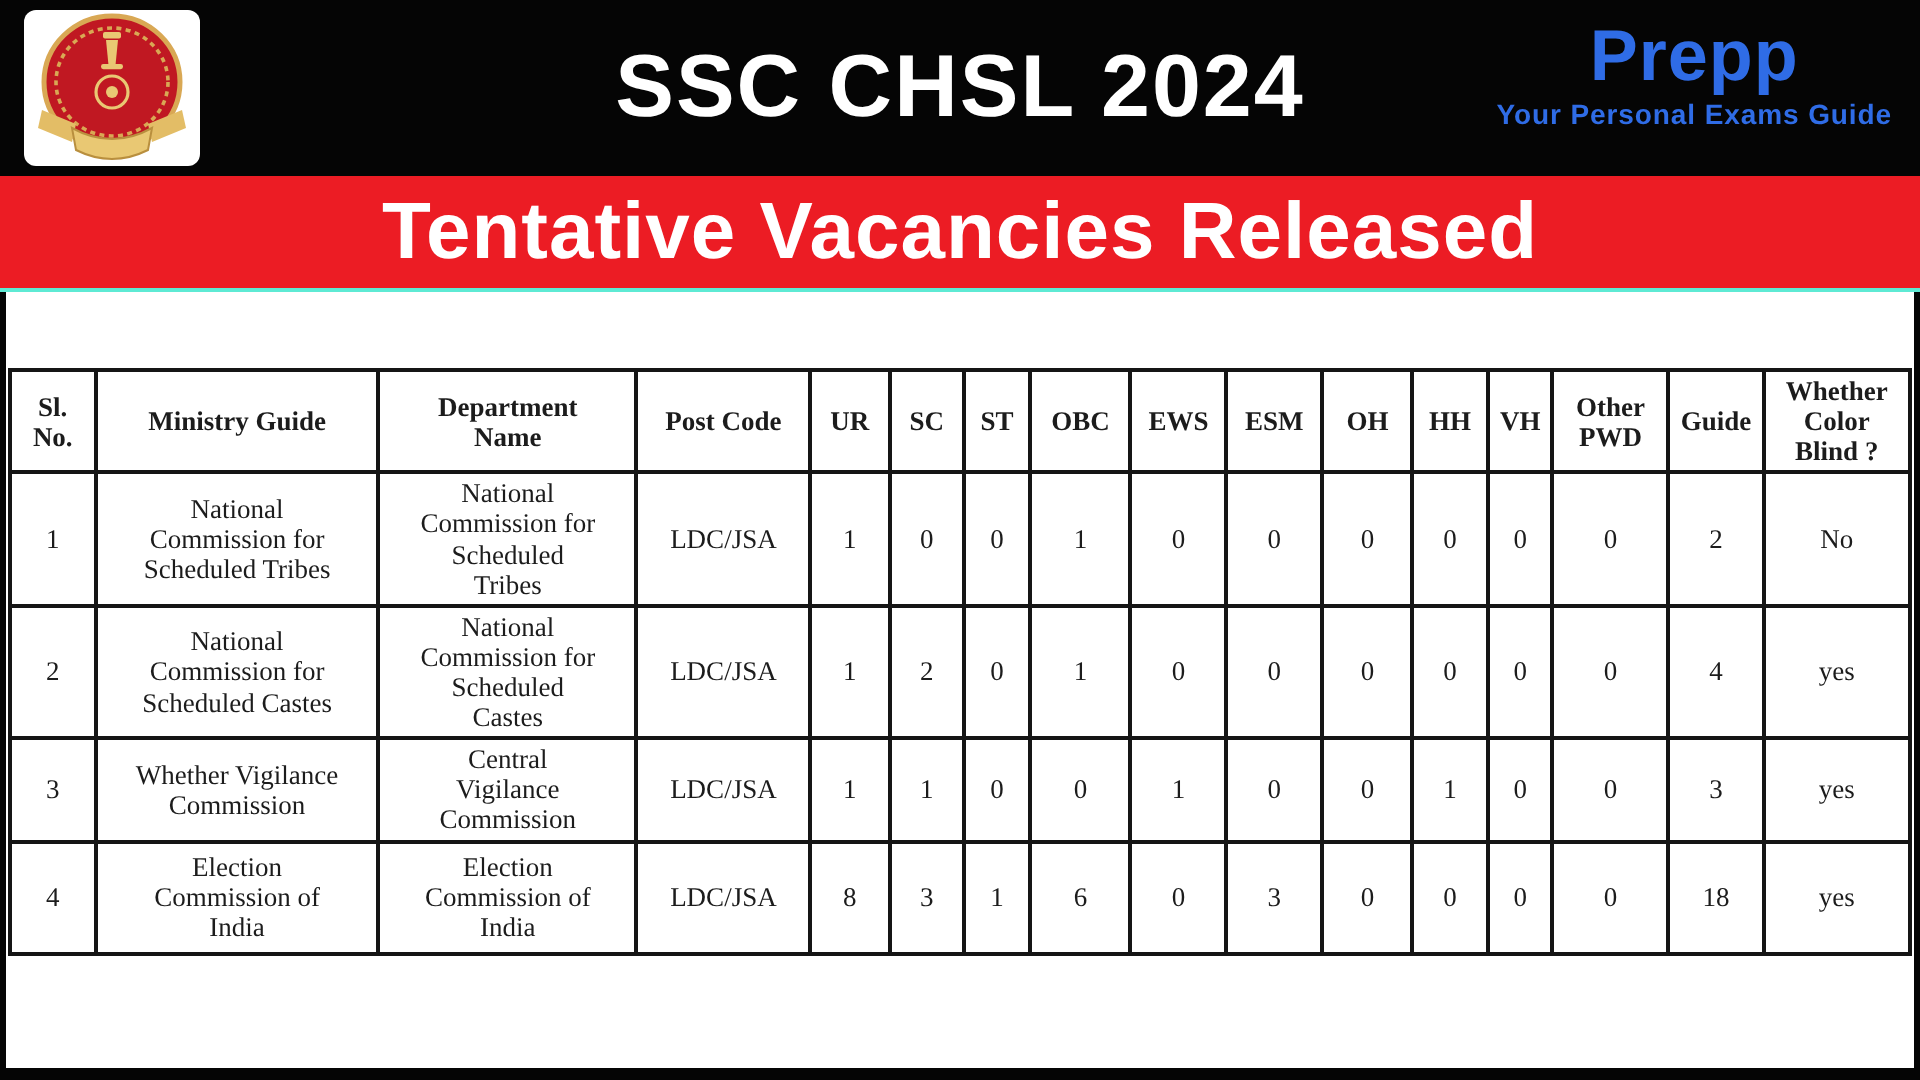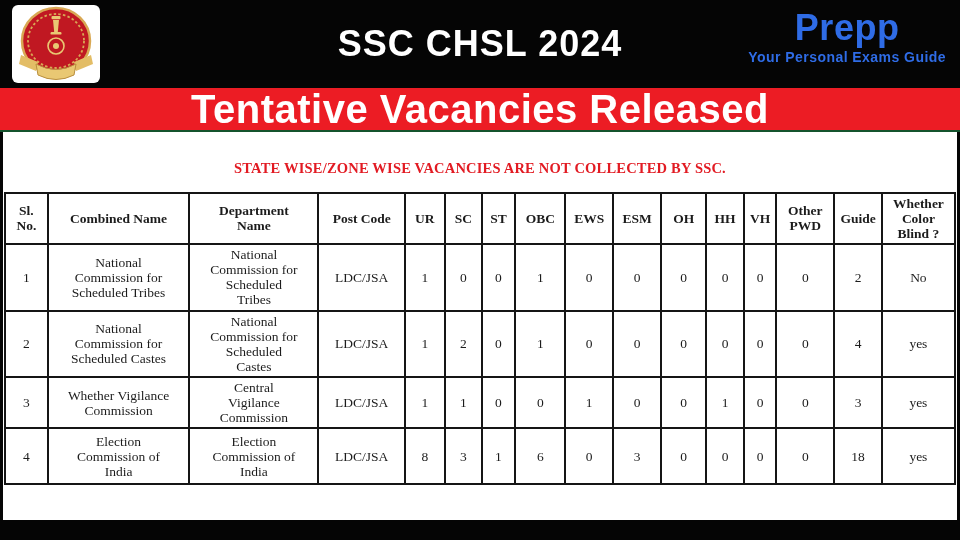--- a/index.html
+++ b/index.html
@@ -11,36 +11,36 @@
   }
   *{box-sizing:border-box;}
   html,body{margin:0;padding:0;width:960px;height:540px;overflow:hidden;}
   body{background:#050505;font-family:"Liberation Serif",serif;}
 
   
   .topbar{position:relative;height:88px;background:#050505;}
   .ssc-logo{position:absolute;left:12px;top:5px;width:88px;height:78px;}
   .main-title{
     text-align:center;color:#ffffff;font-family:"Liberation Sans",sans-serif;
-    font-weight:bold;font-size:36px;line-height:88px;letter-spacing:1px;
+    font-weight:bold;font-size:44px;line-height:88px;letter-spacing:1px;
   }
   .brand{position:absolute;right:14px;top:8px;text-align:center;}
   .brand-name{
     color:var(--brand-blue);font-family:"Liberation Sans",sans-serif;
     font-weight:bold;font-size:36px;line-height:1.1;letter-spacing:0.5px;
   }
   .brand-tagline{
     color:var(--brand-blue);font-family:"Liberation Sans",sans-serif;
     font-weight:bold;font-size:14px;letter-spacing:0.45px;margin-top:1px;
   }
 
   
   .banner{
-    height:44px;background:var(--banner-red);
-    border-bottom:2px solid #14532d;
+    height:58px;background:var(--banner-red);
+    border-bottom:2px solid #5eead4;
     display:flex;align-items:center;justify-content:center;
   }
   .banner-text{
     color:#ffffff;font-family:"Liberation Sans",sans-serif;
     font-weight:bold;font-size:40px;letter-spacing:0.5px;
   }
 
   
   .content{
     background:#ffffff;margin:0 3px;height:388px;padding-top:26px;
@@ -102,21 +102,20 @@
     <div class="brand-tagline">Your Personal Exams Guide</div>
   </div>
 </div>
 
 <div class="banner">
   <div class="banner-text">Tentative Vacancies Released</div>
 </div>
 
 <div class="content">
   <div class="notice">
-    <div>STATE WISE/ZONE WISE VACANCIES ARE NOT COLLECTED BY SSC.</div>
   </div>
 
 
   <table class="vacancy">
     <colgroup>
       <col class="c-sl">
         <col class="c-min">
         <col class="c-dep">
         <col class="c-post">
       <col class="c-ur">
@@ -129,21 +128,21 @@
         <col class="c-hh">
       <col class="c-vh">
         <col class="c-opwd">
         <col class="c-tot">
         <col class="c-wcb">
     </colgroup>
     <thead>
       <tr>
         <th>Sl.
 No.</th>
-        <th>Combined Name</th>
+        <th>Ministry Guide</th>
         <th>Department
 Name</th>
         <th>Post Code</th>
         <th>UR</th>
         <th>SC</th>
         <th>ST</th>
         <th>OBC</th>
         <th>EWS</th>
         <th>ESM</th>
         <th>OH</th>

